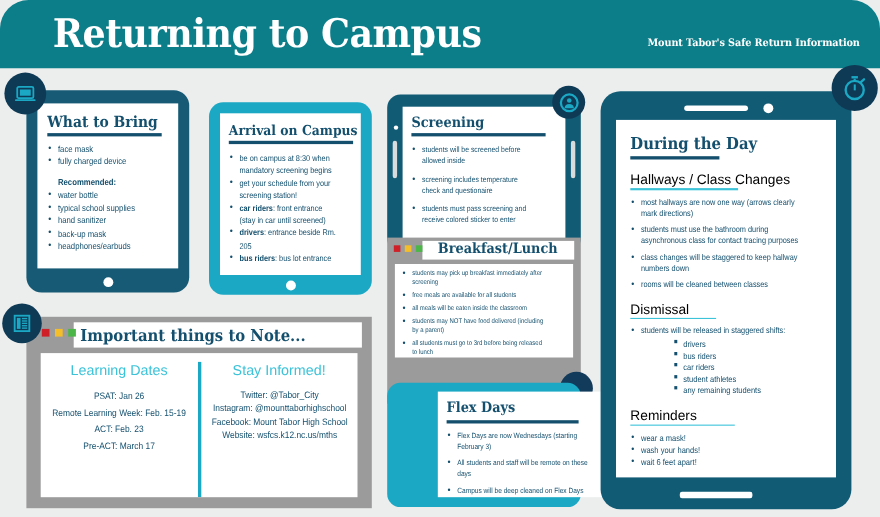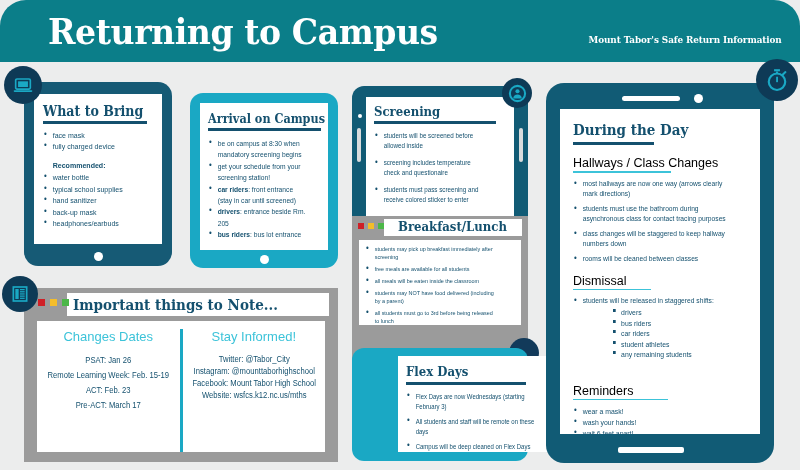--- a/index.html
+++ b/index.html
@@ -410,21 +410,21 @@
         <li>students will be released in staggered shifts:</li>
       </ul>
       <ul style="list-style:none;margin:2px 0 0 40px;">
         <li style="position:relative;padding-left:9px;font-size:7.6px;line-height:10.5px;color:#14506e;transform:scaleX(0.9);transform-origin:left top;"><span style="position:absolute;left:0;top:1px;width:3px;height:3px;background:#14506e;display:inline-block;"></span><span>drivers</span></li>
         <li style="position:relative;padding-left:9px;font-size:7.6px;line-height:10.5px;color:#14506e;transform:scaleX(0.9);transform-origin:left top;"><span style="position:absolute;left:0;top:1px;width:3px;height:3px;background:#14506e;display:inline-block;"></span><span>bus riders</span></li>
         <li style="position:relative;padding-left:9px;font-size:7.6px;line-height:10.5px;color:#14506e;transform:scaleX(0.9);transform-origin:left top;"><span style="position:absolute;left:0;top:1px;width:3px;height:3px;background:#14506e;display:inline-block;"></span><span>car riders</span></li>
         <li style="position:relative;padding-left:9px;font-size:7.6px;line-height:10.5px;color:#14506e;transform:scaleX(0.9);transform-origin:left top;"><span style="position:absolute;left:0;top:1px;width:3px;height:3px;background:#14506e;display:inline-block;"></span><span>student athletes</span></li>
         <li style="position:relative;padding-left:9px;font-size:7.6px;line-height:10.5px;color:#14506e;transform:scaleX(0.9);transform-origin:left top;"><span style="position:absolute;left:0;top:1px;width:3px;height:3px;background:#14506e;display:inline-block;"></span><span>any remaining students</span></li>
       </ul>
 
-      <div class="sub-h" style="margin-top:23px;">Reminders</div>
+      <div class="sub-h" style="margin-top:10px;">Reminders</div>
       <div class="sub-rule" style="width:95px;margin-top:1px;"></div>
       <ul class="bl" style="margin-top:6px;font-size:7.8px;line-height:11px;">
         <li>wear a mask!</li>
         <li>wash your hands!</li>
         <li>wait 6 feet apart!</li>
       </ul>
     </div>
   </div>
   <div class="homebar"></div>
 </div>
@@ -444,21 +444,21 @@
   <div class="tbwhite"></div>
   <div class="dots">
     <span class="dot r"></span>
     <span class="dot y"></span>
     <span class="dot g"></span>
   </div>
   <div class="note-title">Important things to Note...</div>
   <div class="screen">
     <div class="note-cols">
       <div class="note-col left">
-        <div class="col-h">Changes Dates</div>
+        <div class="col-h">Learning Dates</div>
         <div class="col-line">PSAT: Jan 26</div>
         <div class="col-line">Remote Learning Week: Feb. 15-19</div>
         <div class="col-line">ACT: Feb. 23</div>
         <div class="col-line">Pre-ACT:  March 17</div>
       </div>
       <div class="note-col">
         <div class="col-h">Stay Informed!</div>
         <div class="col-line tight">Twitter: @Tabor_City</div>
         <div class="col-line tight">Instagram: @mounttaborhighschool</div>
         <div class="col-line tight">Facebook: Mount Tabor High School</div>

